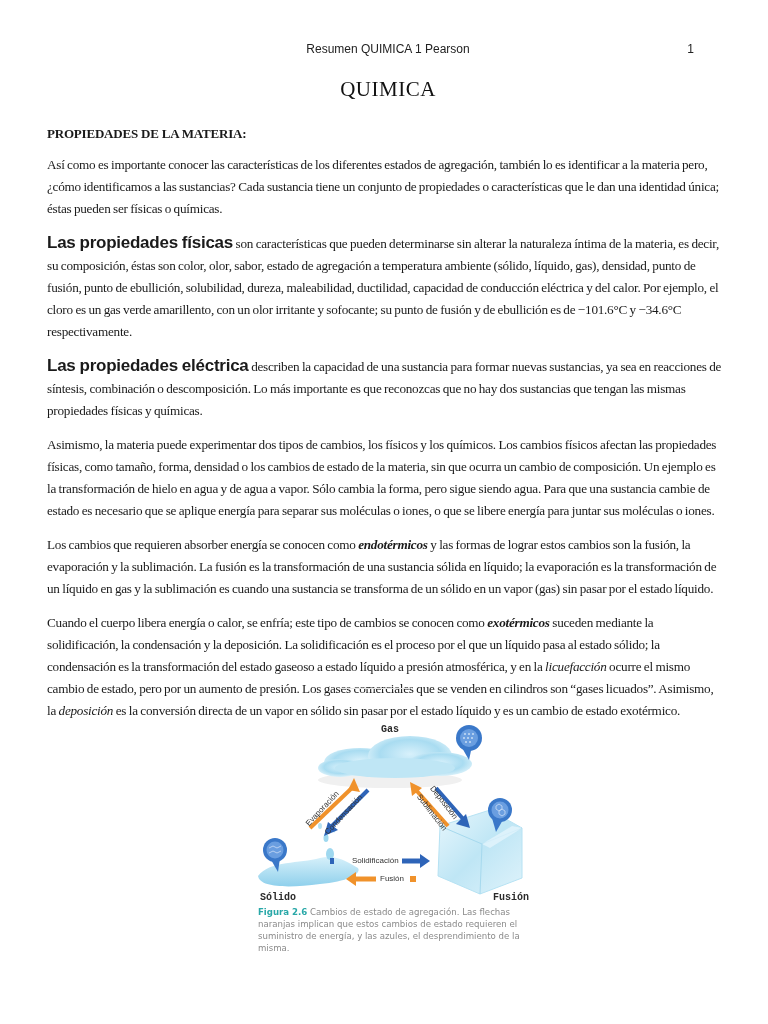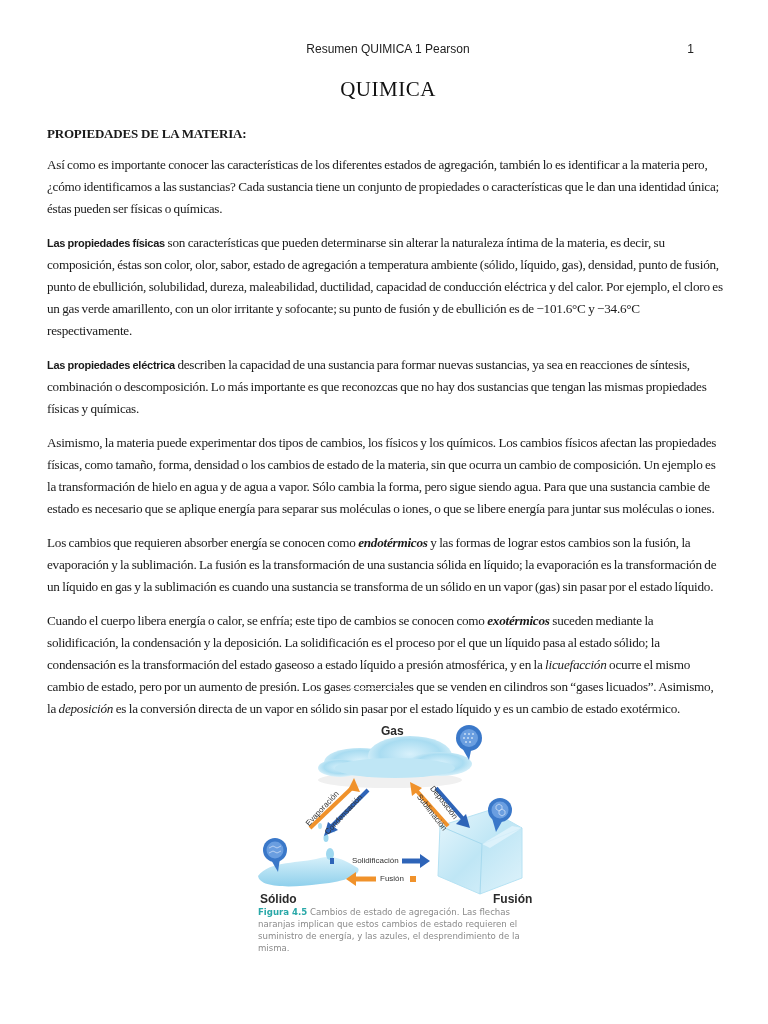--- a/index.html
+++ b/index.html
@@ -10,29 +10,29 @@
                     font-family: "Liberation Sans", sans-serif; font-size: 12px; color: #222; }
     .page-number { position: absolute; right: 46px; font-family: "Liberation Sans", sans-serif;
                    font-size: 12px; color: #222; }
     .doc-title { position: absolute; top: 77px; left: 0; width: 776px; text-align: center;
                  font-family: "Liberation Serif", serif; font-size: 21px; letter-spacing: 0.5px; color: #111; }
     .content { position: absolute; left: 47px; top: 118px; width: 678px; }
     .section-heading { font-family: "Liberation Serif", serif; font-weight: bold; font-size: 13px;
                        margin: 8px 0 12px 0; letter-spacing: -0.2px; }
     p { font-family: "Liberation Serif", serif; font-size: 13.2px; line-height: 22px; margin: 0 0 12px 0;
         letter-spacing: -0.25px; word-spacing: -0.5px; text-align: left; }
-    .lead { font-family: "Liberation Sans", sans-serif; font-weight: bold; font-size: 11px; }
+    .lead { font-family: "Liberation Sans", sans-serif; font-weight: bold; font-size: 17px; }
     .em { font-style: italic; }
     .em-bold { font-style: italic; font-weight: bold; }
 
     .figure { position: absolute; left: 250px; top: 688px; width: 285px; height: 275px; }
     .fig-topline { position: absolute; left: 90px; top: 0; width: 70px; height: 1px; background: #e6e6e6; }
     .diagram { position: absolute; left: 0; top: 10px; width: 285px; height: 205px; }
-    .state-label { position: absolute; font-family: Liberation Sans, sans-serif; font-weight: bold;
-                   font-size: 12px; color: #2a2a2a; }
+    .state-label { position: absolute; font-family: Liberation Mono, monospace; font-weight: bold;
+                   font-size: 10px; color: #2a2a2a; }
     .arrow-label { position: absolute; font-family: "Liberation Sans", sans-serif; font-size: 8px; color: #333;
                    white-space: nowrap; }
     .caption { position: absolute; left: 8px; top: 218px; width: 270px; font-family: "DejaVu Sans", sans-serif;
                font-size: 8.6px; line-height: 12px; color: #8a8a8a; }
     .caption-label { color: #29a8a8; font-weight: bold; }
   </style>
 </head>
 <body>
 
 <div class="header">
@@ -169,14 +169,14 @@
     <span class="state-label" style="left:243px; top:194px;">Fusión</span>
 
     <span class="arrow-label" style="left:50px; top:106px; transform: rotate(-47deg);">Evaporación</span>
     <span class="arrow-label" style="left:68px; top:112px; transform: rotate(-47deg);">Condensación</span>
     <span class="arrow-label" style="left:174px; top:100px; transform: rotate(52deg);">Deposición</span>
     <span class="arrow-label" style="left:160px; top:110px; transform: rotate(52deg);">Sublimación</span>
     <span class="arrow-label" style="left:86px; top:158px;margin-left:16px;">Solidificación</span>
     <span class="arrow-label" style="left:130px; top:176px;">Fusión</span>
   </div>
 
-  <div class="caption"><span class="caption-label">Figura 4.5</span><span> Cambios de estado de agregación. Las flechas naranjas implican que estos cambios de estado requieren el suministro de energía, y las azules, el desprendimiento de la misma.</span></div>
+  <div class="caption"><span class="caption-label">Figura 2.6</span><span> Cambios de estado de agregación. Las flechas naranjas implican que estos cambios de estado requieren el suministro de energía, y las azules, el desprendimiento de la misma.</span></div>
 </div>
 
 </body></html>

